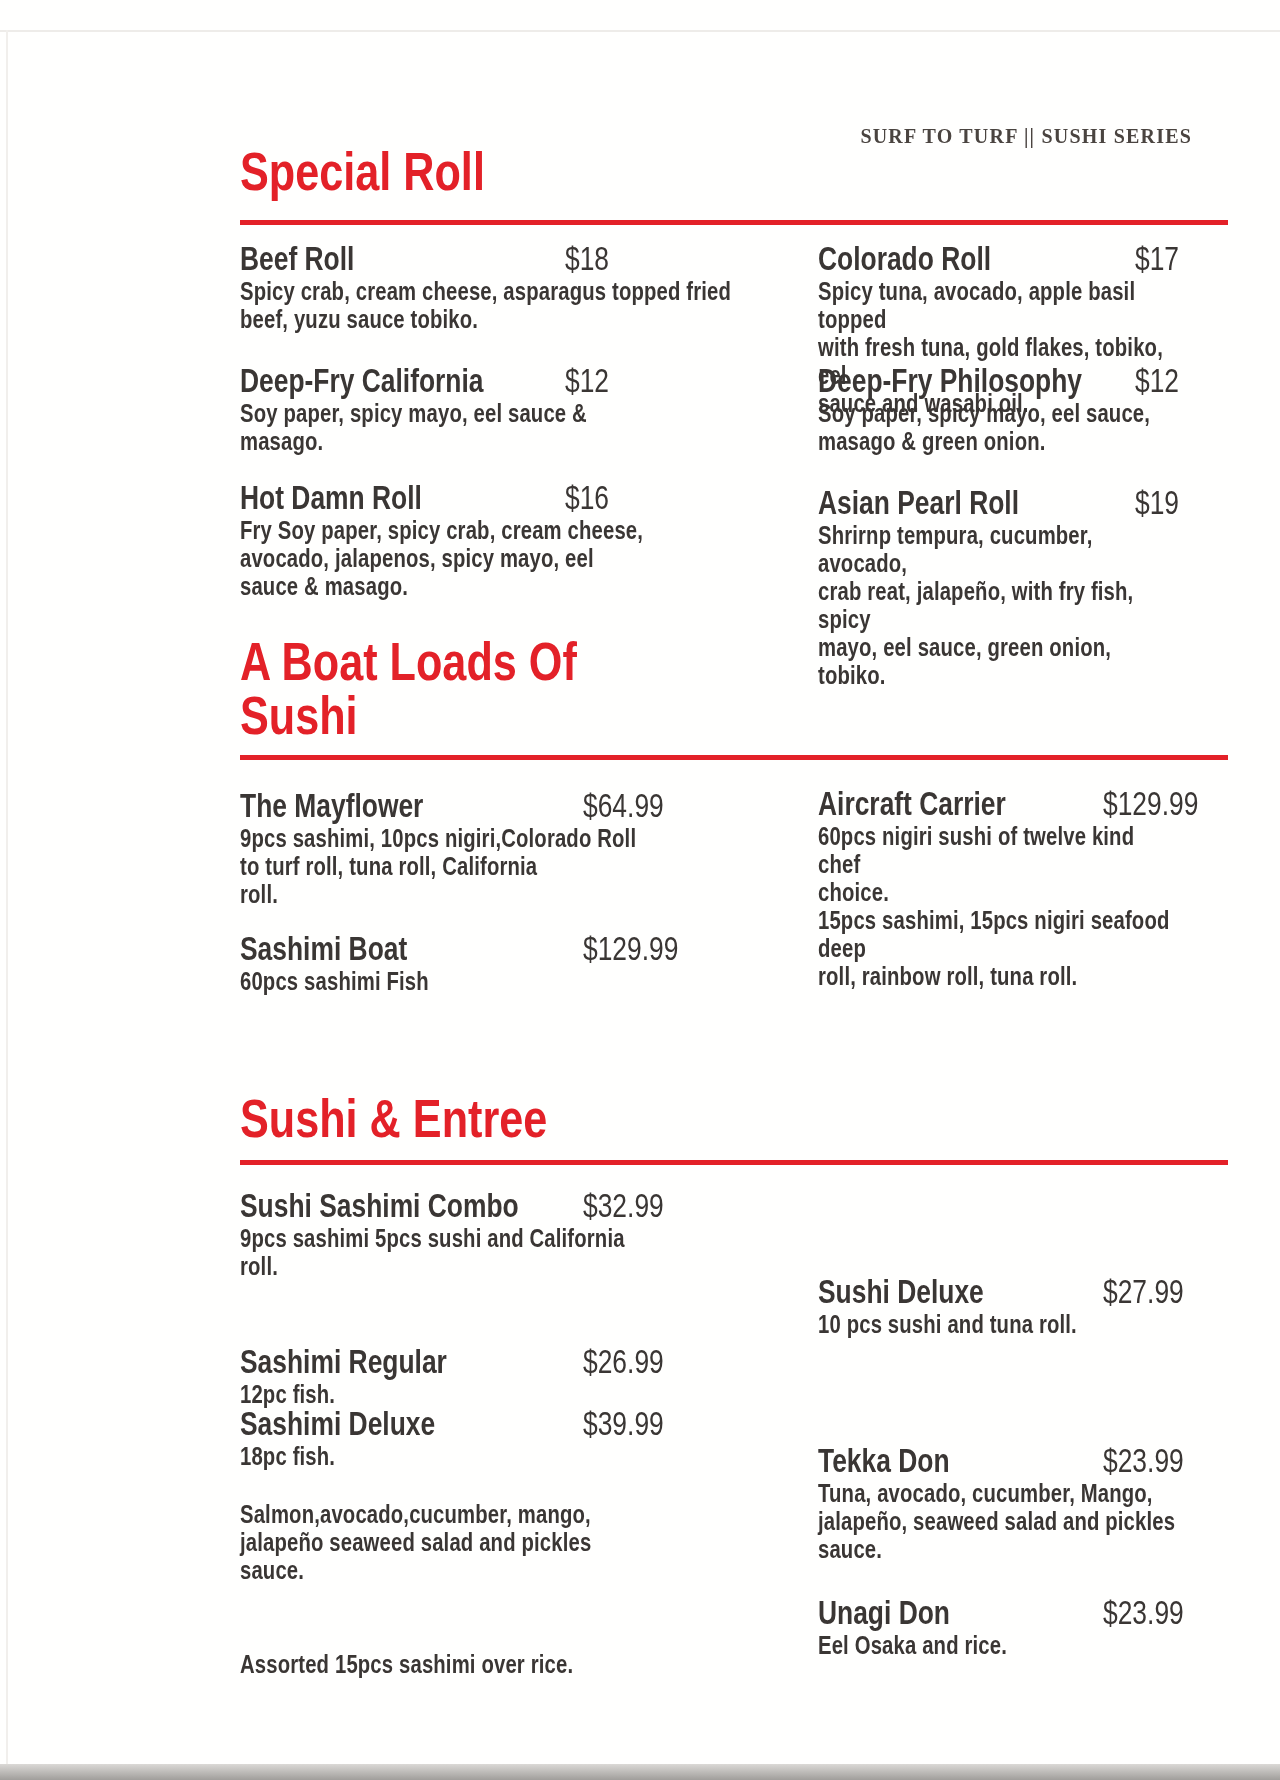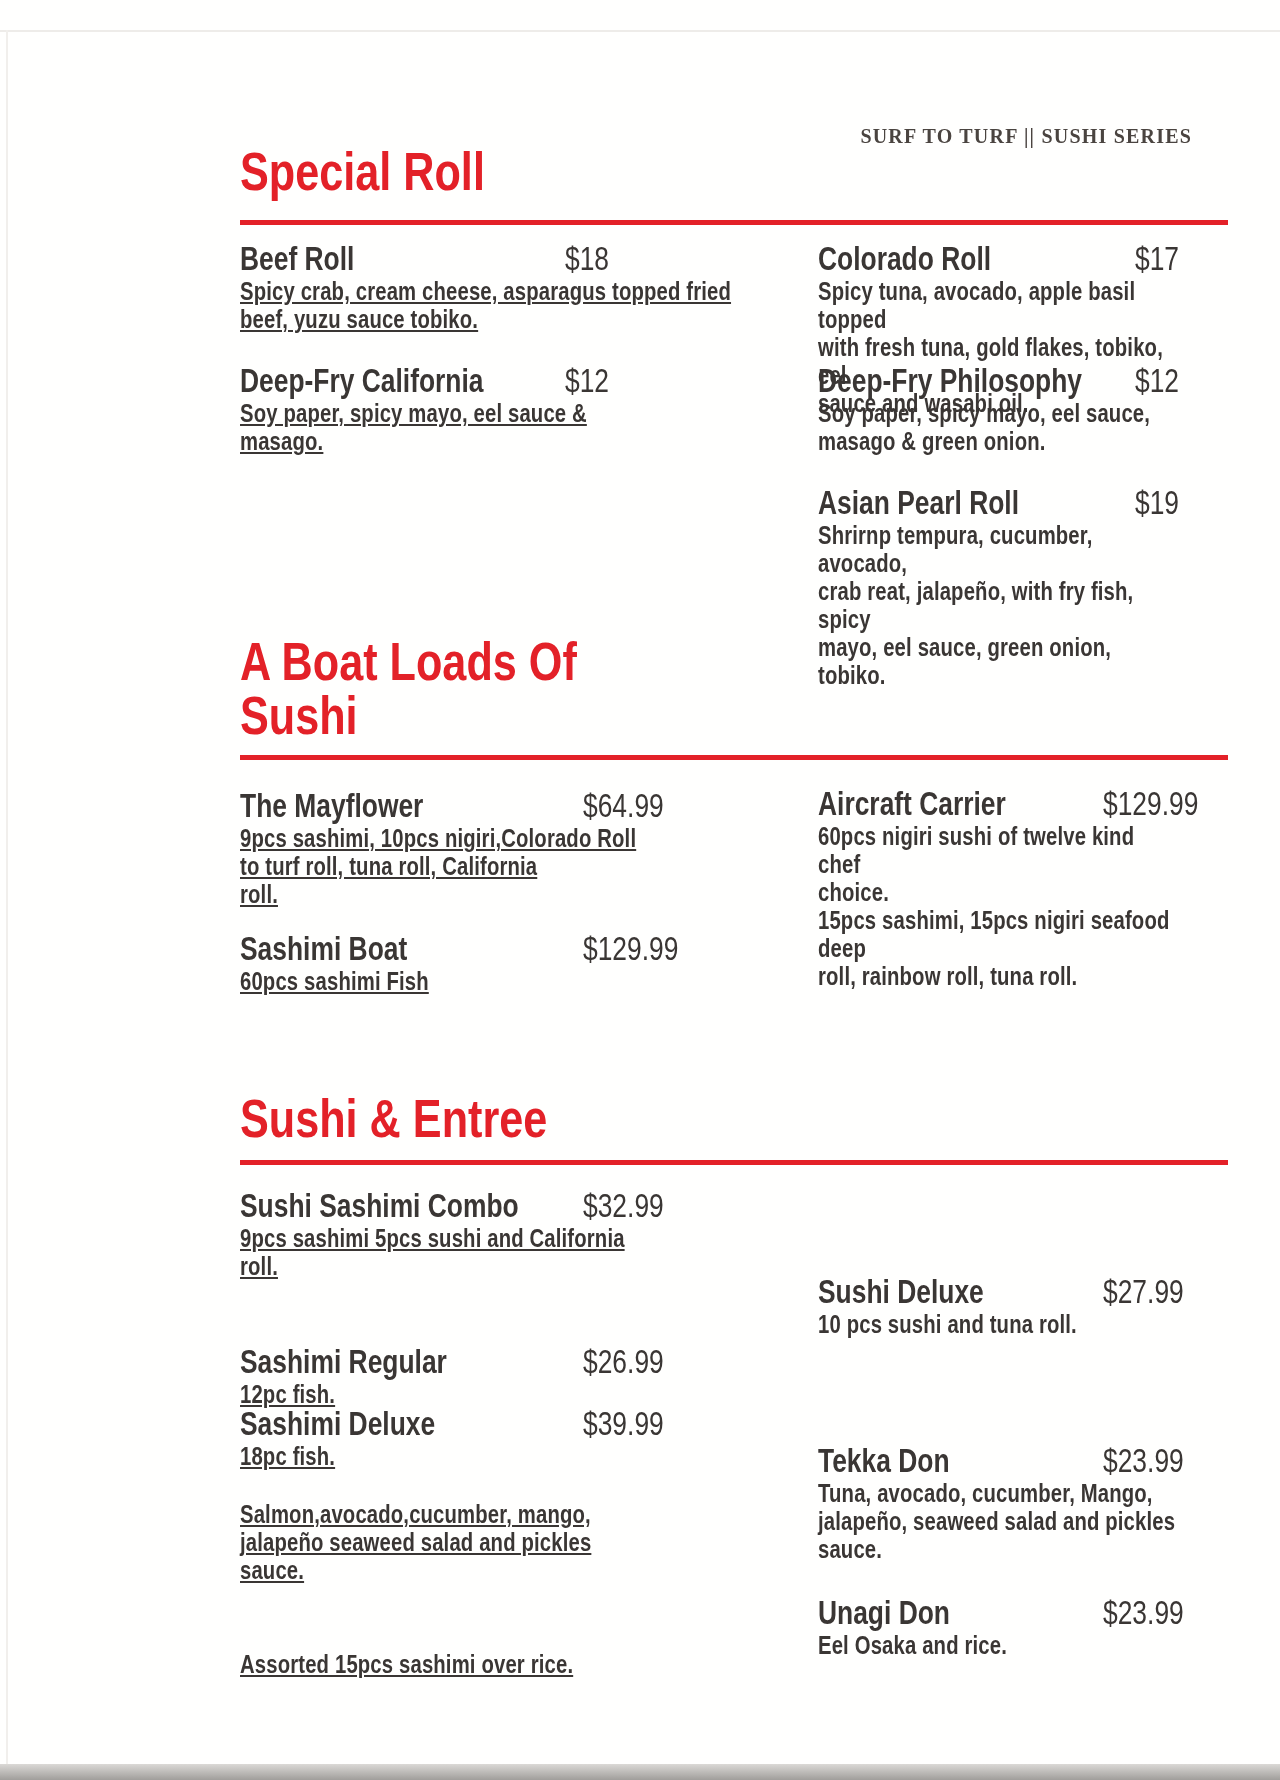--- a/index.html
+++ b/index.html
@@ -20,21 +20,21 @@
   }
   
   .title{
     position:absolute;left:240px;font-size:54px;line-height:54px;font-weight:700;
     color:var(--accent,#e32128);white-space:pre-line;
     transform:scaleX(0.8);transform-origin:0 0;
   }
   .rule{position:absolute;left:240px;width:988px;height:5px;background:var(--accent,#e32128);}
   
   .item{position:absolute;}
-  .item.L{left:240px;text-decoration:underline;}
+  .item.L{left:240px;}
   .item.R{left:818px;}
   .row{position:relative;height:36px;}
   .nm{
     display:inline-block;font-size:33px;line-height:36px;font-weight:700;white-space:nowrap;
     transform:scaleX(0.8);transform-origin:0 0;color:var(--text,#3a3634);
   }
   .pr{
     position:absolute;top:0;font-size:33px;line-height:36px;font-weight:400;white-space:nowrap;
     transform:scaleX(0.8);transform-origin:0 0;color:var(--text,#3a3634);
   }
@@ -64,20 +64,26 @@
 
   <div class="item s1 L" style="top:241px">
     <div class="row"><span class="nm">Beef Roll</span><span class="pr">$18</span></div>
     <div class="ds">Spicy crab, cream cheese, asparagus topped fried
 beef, yuzu sauce tobiko.</div>
   </div>
   <div class="item s1 L" style="top:363px">
     <div class="row"><span class="nm">Deep-Fry California</span><span class="pr">$12</span></div>
     <div class="ds">Soy paper, spicy mayo, eel sauce &amp;
 masago.</div>
+  </div>
+  <div class="item s1 L" style="top:480px">
+    <div class="row"><span class="nm">Hot Damn Roll</span><span class="pr">$16</span></div>
+    <div class="ds">Fry Soy paper, spicy crab, cream cheese,
+avocado, jalapenos, spicy mayo, eel
+sauce &amp; masago.</div>
   </div>
 
   <div class="item s1 R" style="top:241px">
     <div class="row"><span class="nm">Colorado Roll</span><span class="pr">$17</span></div>
     <div class="ds">Spicy tuna, avocado, apple basil topped
 with fresh tuna, gold flakes, tobiko, eel
 sauce and wasabi oil.</div>
   </div>
   <div class="item s1 R" style="top:363px">
     <div class="row"><span class="nm">Deep-Fry Philosophy</span><span class="pr">$12</span></div>

